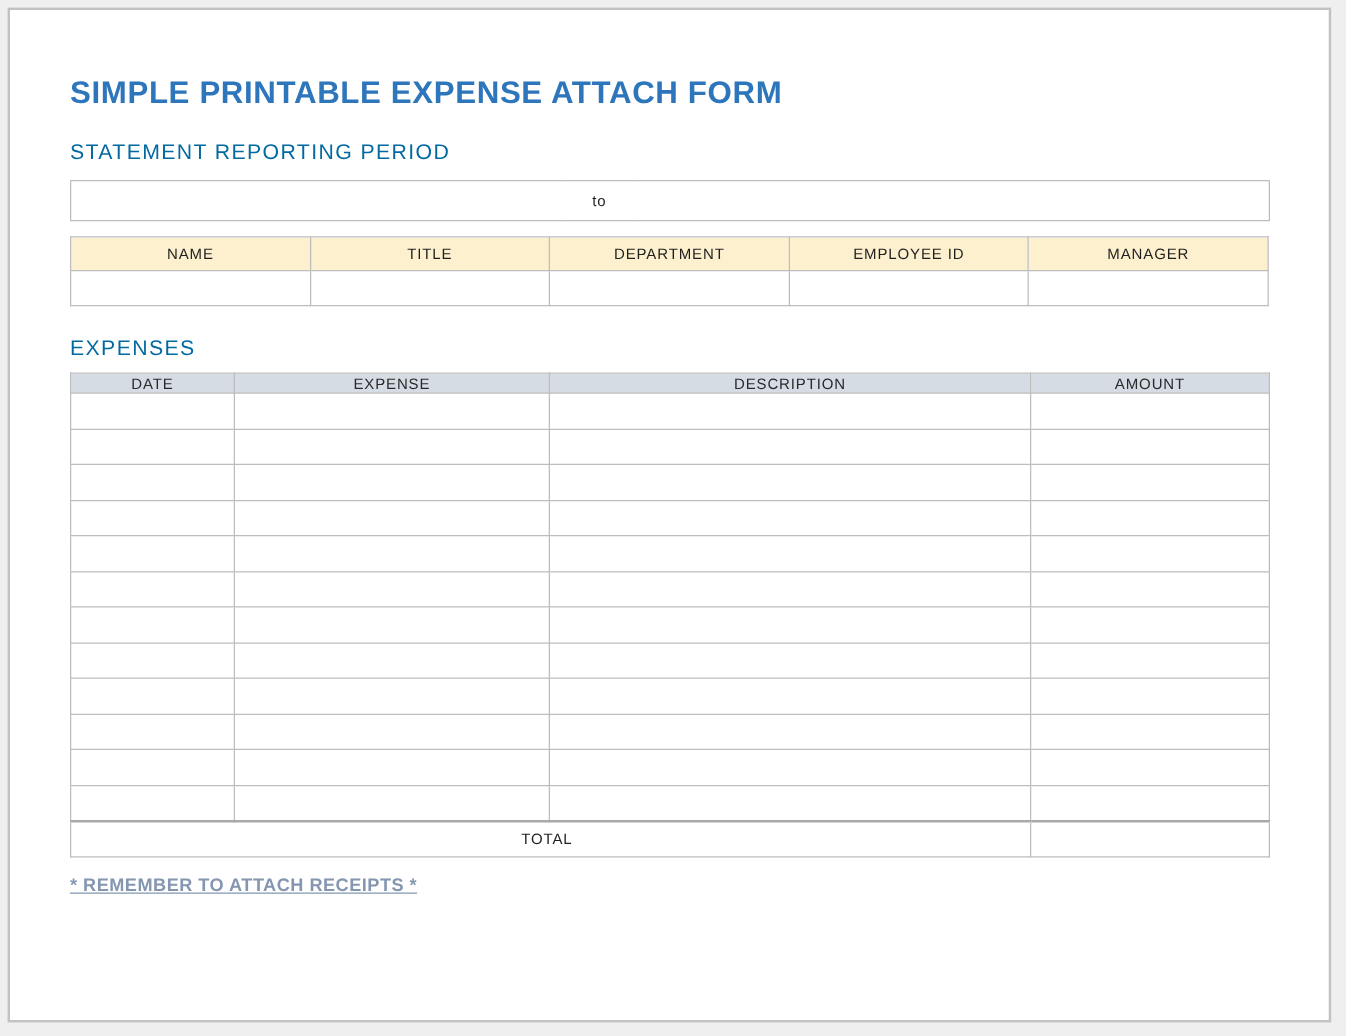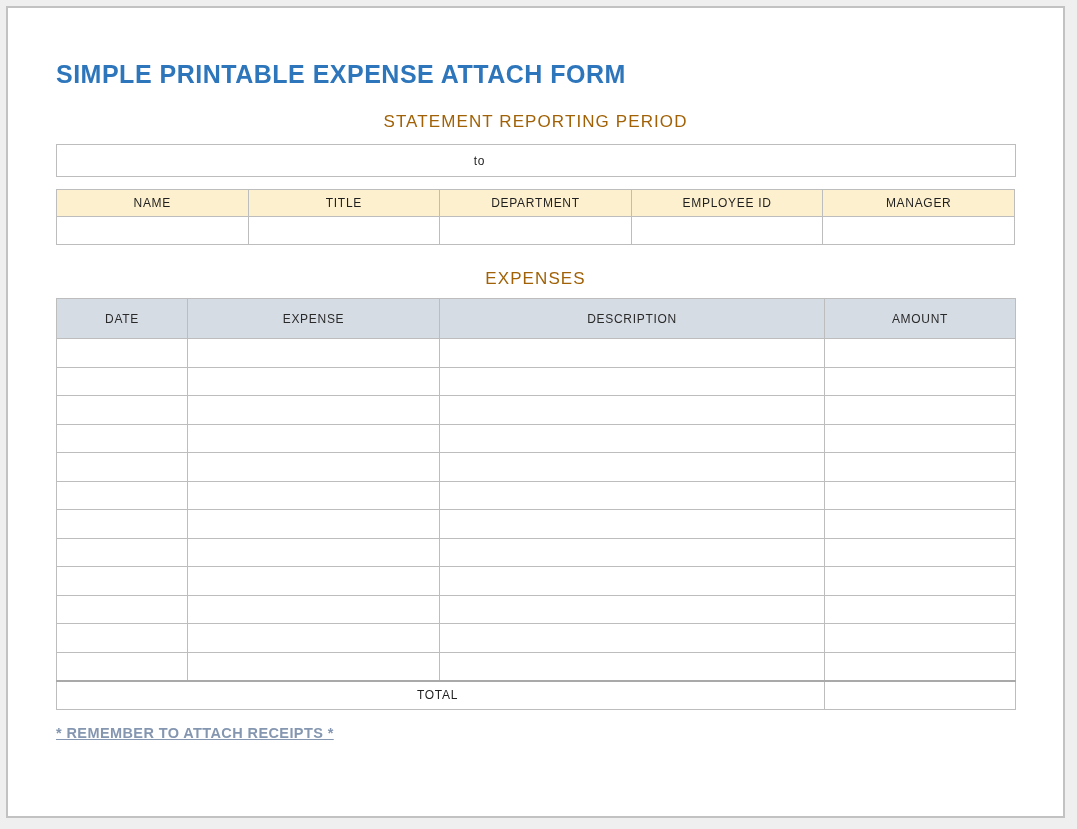--- a/index.html
+++ b/index.html
@@ -37,22 +37,21 @@
     font-weight: bold;
     letter-spacing: 0.5px;
     color: var(--title-blue);
   }
   h2.section {
     margin: 24px 0 0 0;
     font-size: 17px;
     line-height: 20px;
     font-weight: 400;
     letter-spacing: 1.1px;
-    color: #a16207;
-    text-align: center;
+    color: #0369a1;
   }
   table {
     border-collapse: collapse;
     table-layout: fixed;
     width: 959px;
   }
   td {
     border: 1px solid var(--border);
     font-size: 12px;
     letter-spacing: 0.7px;
@@ -67,21 +66,21 @@
   .t1 td { border-left: none; border-right: none; }
   .t1 { border-left: 1px solid var(--border); border-right: 1px solid var(--border); }
   .t1 .hdr td { background: var(--cream); height: 32px; }
   .t1 .body td { height: 32px; background: #fff; }
   
   .t2 { margin-top: 12px; }
   .t2 .hdr td { background: var(--cream); height: 27px; }
   .t2 .body td { height: 28px; background: #fff; }
   
   .t3 { margin-top: 9px; }
-  .t3 .hdr td { background: var(--grayblue); height: 40px; color: #2a2a2a; }
+  .t3 .hdr td { background: var(--grayblue); height: 16px; color: #2a2a2a; }
   .t3 tbody td { height: 28.5px; background: #fff; }
   .t3 .total-row td { height: 29px; border-top: 2px solid #a9a9a9; }
   .t3 .total-row .total-label {
     padding-right: 10px;
   }
   .footer-note {
     margin-top: 15px;
     font-size: 14.5px;
     font-weight: bold;
     letter-spacing: 0.4px;

